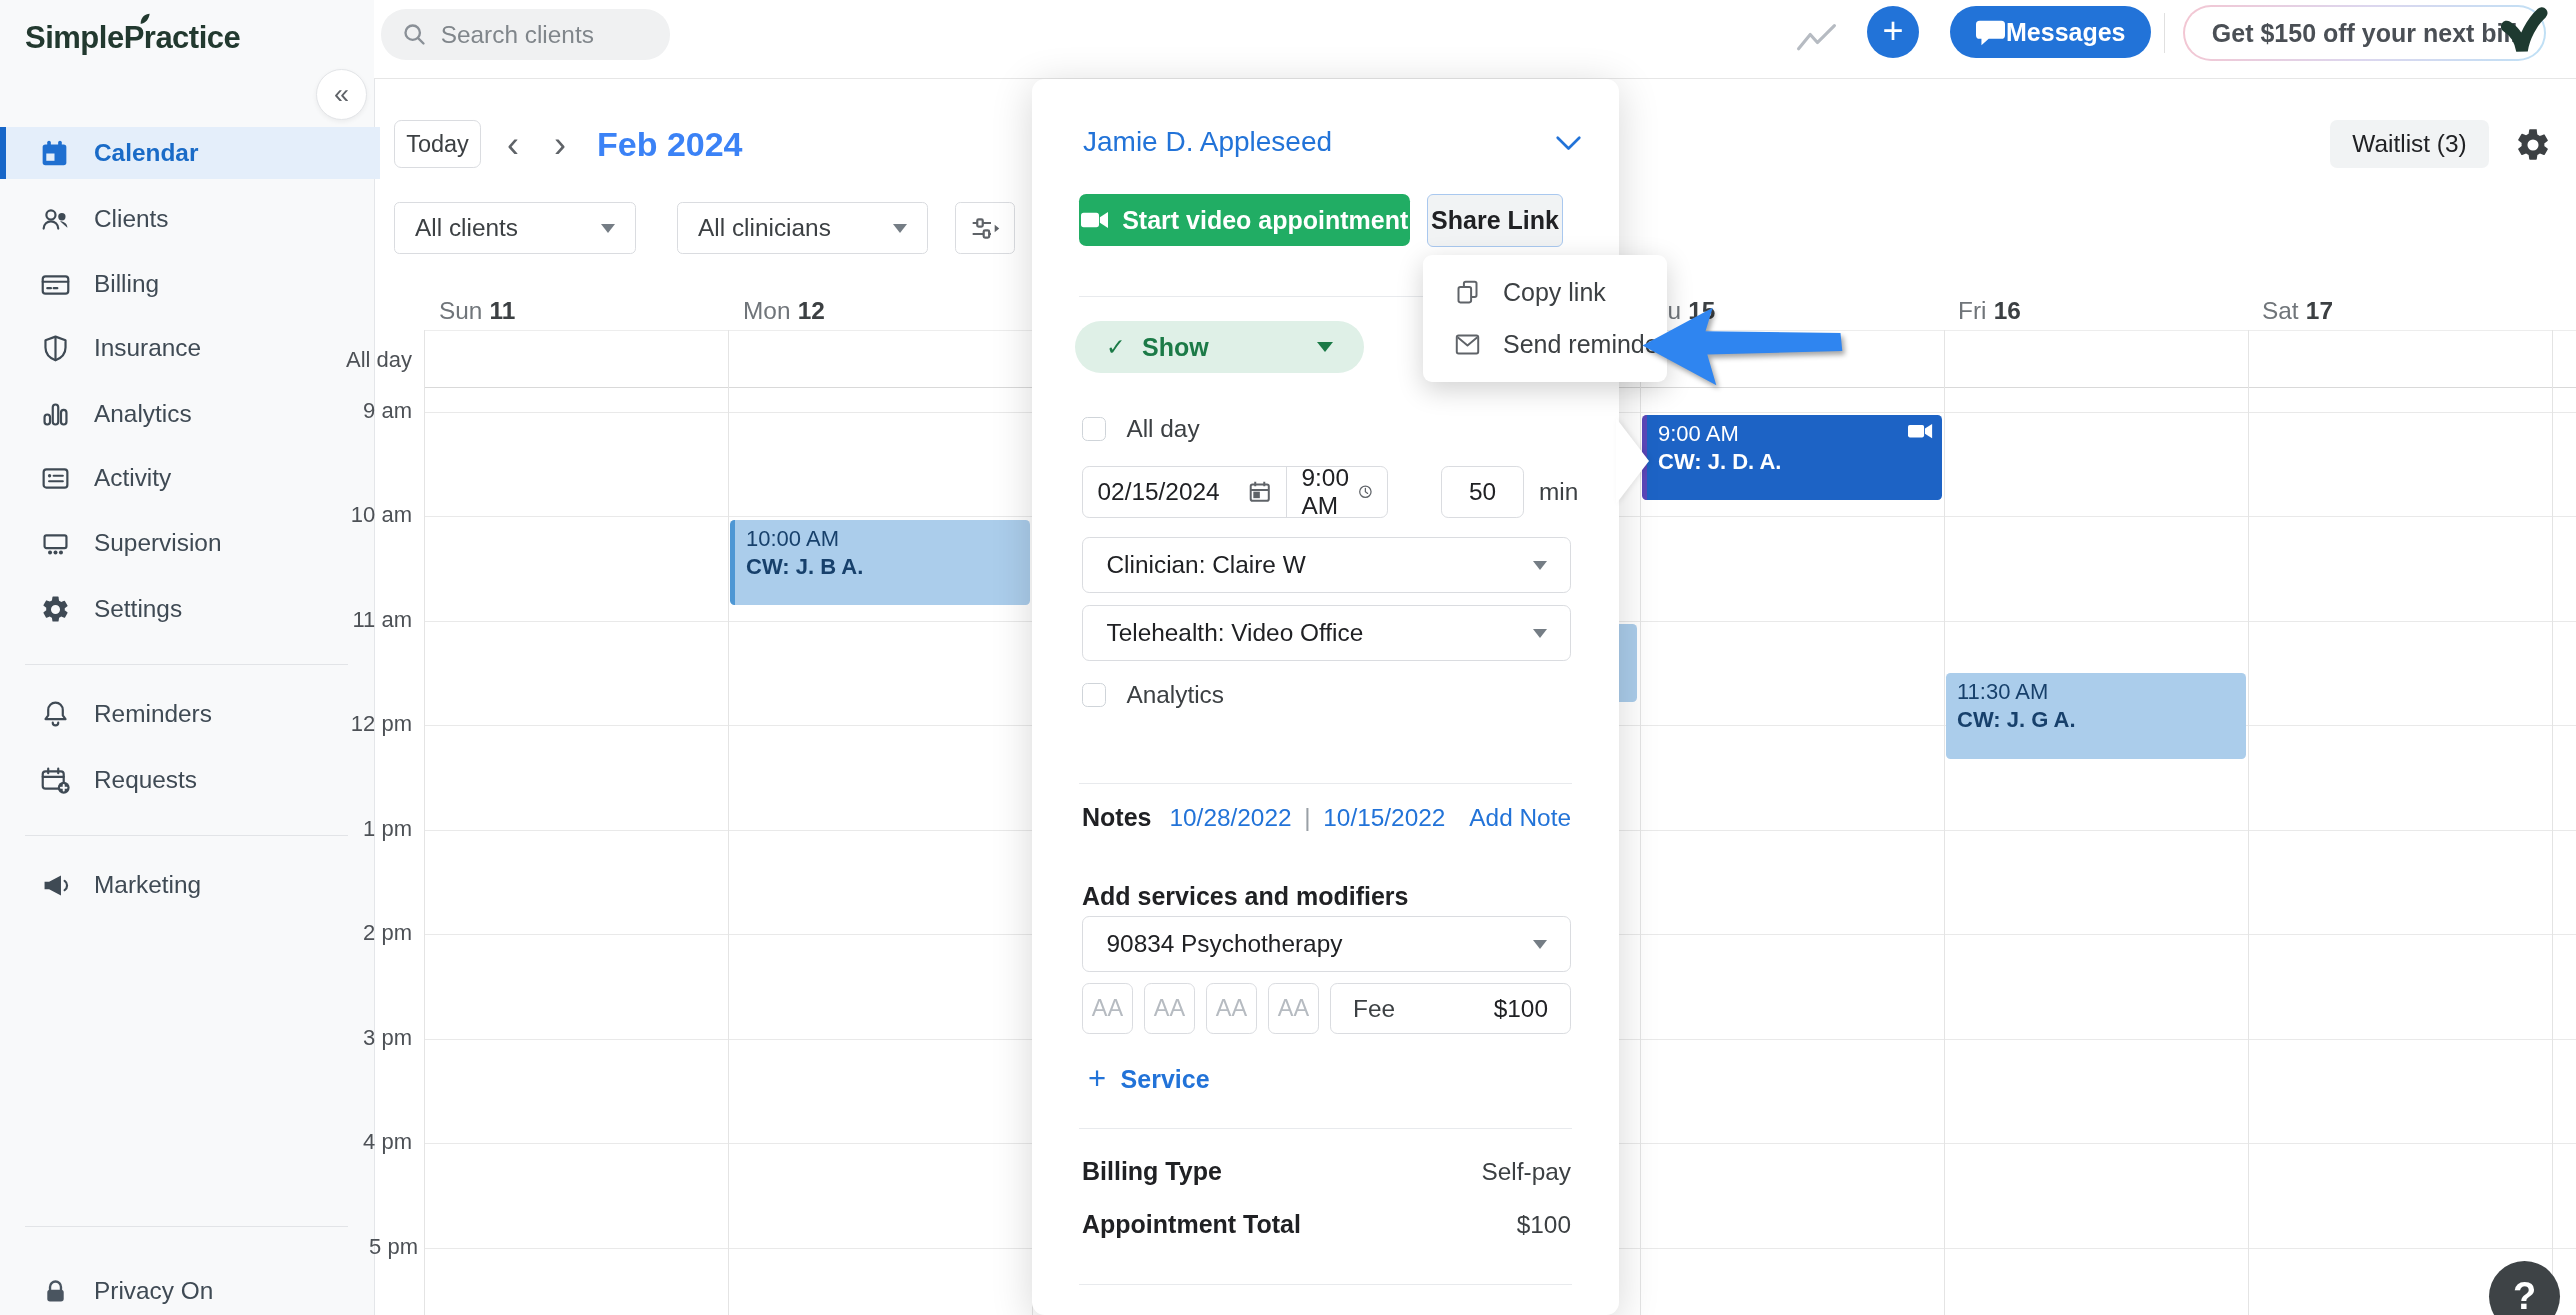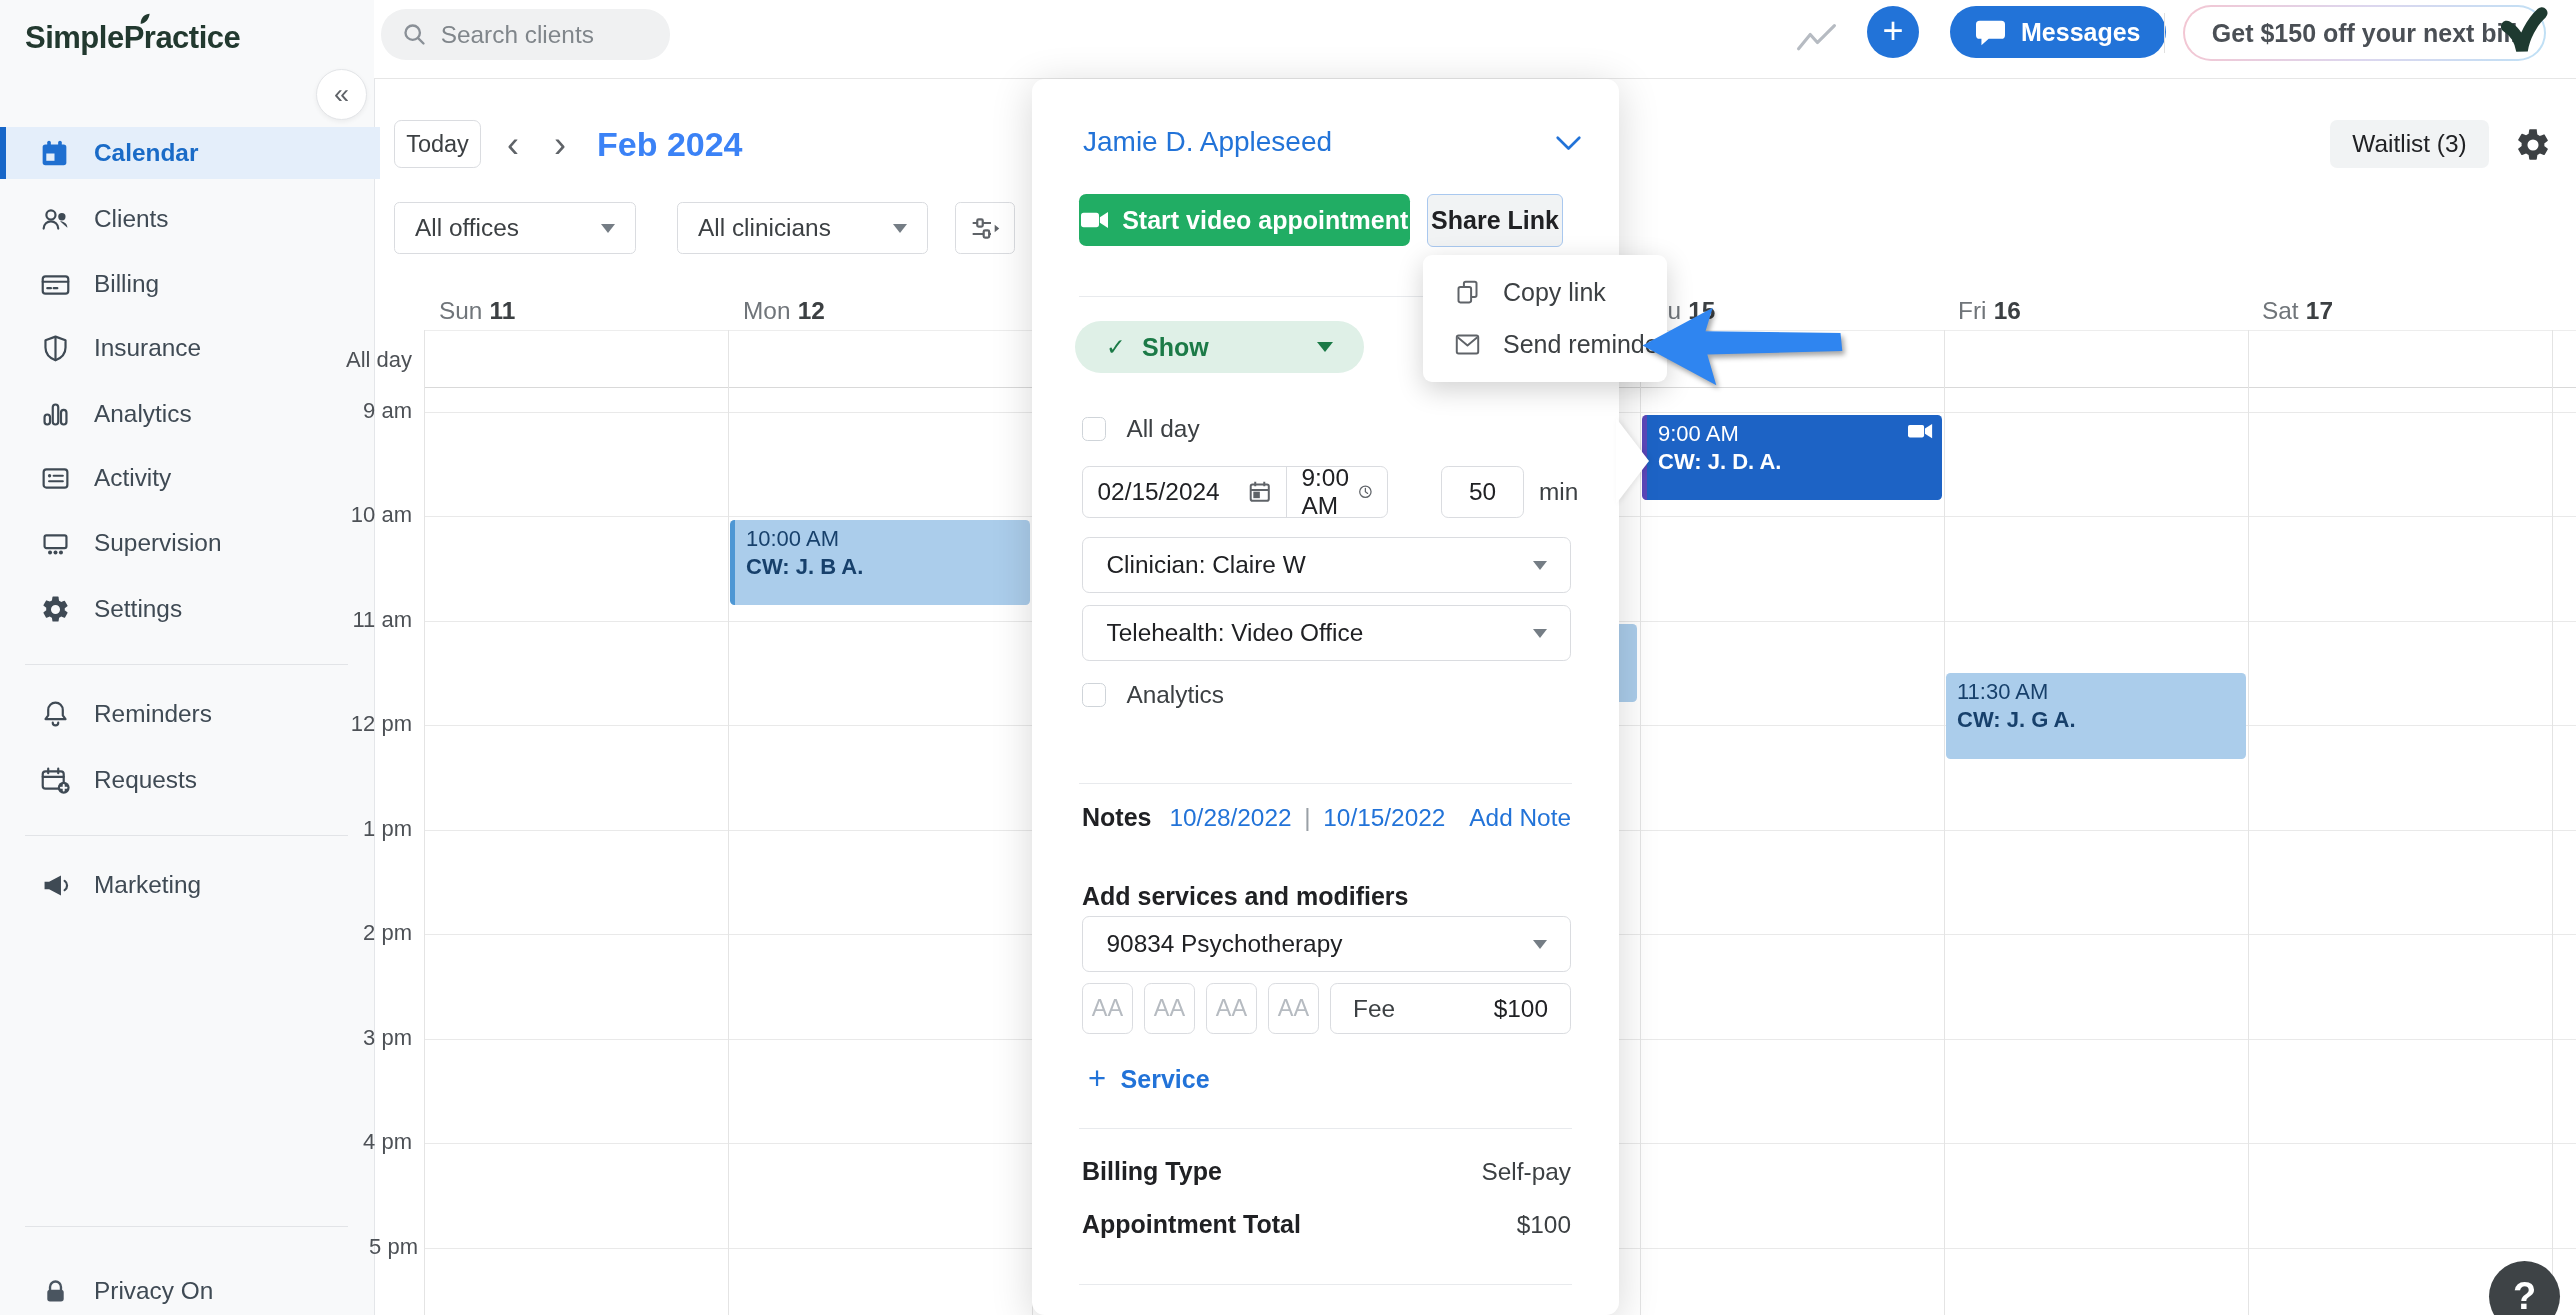--- a/index.html
+++ b/index.html
@@ -25,21 +25,21 @@
 
   
   #topbar{left:374px;top:0;width:2202px;height:78px;background:#fff;border-bottom:0.9px solid #e6e6e6}
   #search{left:381px;top:9px;width:289px;height:51px;background:#f0f1f2;border-radius:25px;
     display:flex;align-items:center;gap:12.7px;padding-left:20px;box-sizing:border-box;cursor:text}
   #search .ph{font-size:24.4px;color:#80868b}
   #trend{left:1795px;top:20px}
   #add-btn{left:1867px;top:6.3px;width:52px;height:52px;border-radius:50%;background:#2273d8;color:#fff;
     font-size:36px;display:flex;align-items:center;justify-content:center;cursor:pointer;padding-bottom:3.6px;box-sizing:border-box}
   #messages-btn{left:1950px;top:6.3px;height:52px;border-radius:26px;background:#2273d8;color:#fff;
-    display:flex;align-items:center;gap:15px;padding:0 25px;font-size:25px;font-weight:bold;cursor:pointer}
+    display:flex;align-items:center;gap:0;padding:0 25px;font-size:25px;font-weight:bold;cursor:pointer}
   #topbar-sep{left:2164px;top:12.7px;width:0.9px;height:40px;background:#e0e0e0}
   #promo-btn{left:2183px;top:5.4px;height:56px;border-radius:28px;padding:1.8px;box-sizing:border-box;
     background:linear-gradient(100deg,#f3c6d2,#dcd6ee,#bfe0f5);cursor:pointer}
   #promo-btn .inner{height:52px;border-radius:26px;background:#fff;display:flex;align-items:center;
     padding:0 27px;font-size:25px;font-weight:600;color:#4a4f55;white-space:nowrap}
   #brandmark{left:2496px;top:5.4px}
 
   
   #today-btn{left:394px;top:120px;width:87px;height:48px;border:0.9px solid #dadce0;border-radius:7.2px;
     display:flex;align-items:center;justify-content:center;font-size:23.5px;color:#3c4043;background:#fff;cursor:pointer;box-sizing:border-box}
@@ -296,21 +296,21 @@
 <div id="month-title" class="abs">Feb 2024</div>
 <div id="waitlist-btn" class="abs">
   <span>Waitlist (3)</span>
 </div>
 <div id="gear-btn" class="abs">
   <svg width="38" height="38" viewBox="0 0 24 24">
       <path d="M19.14 12.94c.04-.31.06-.62.06-.94s-.02-.63-.06-.94l2.03-1.58a.5.5 0 0 0 .12-.64l-1.92-3.32a.5.5 0 0 0-.61-.22l-2.39.96c-.5-.38-1.04-.7-1.62-.94l-.36-2.54A.5.5 0 0 0 13.9 2h-3.8a.5.5 0 0 0-.5.42l-.36 2.54c-.58.24-1.12.56-1.62.94l-2.39-.96a.5.5 0 0 0-.61.22L2.7 8.48a.5.5 0 0 0 .12.64l2.03 1.58c-.04.31-.06.62-.06.94s.02.63.06.94l-2.03 1.58a.5.5 0 0 0-.12.64l1.92 3.32c.14.24.42.34.61.22l2.39-.96c.5.38 1.04.7 1.62.94l.36 2.54a.5.5 0 0 0 .5.42h3.8a.5.5 0 0 0 .5-.42l.36-2.54c.58-.24 1.12-.56 1.62-.94l2.39.96c.19.12.47.02.61-.22l1.92-3.32a.5.5 0 0 0-.12-.64l-2.03-1.58zM12 15.5a3.5 3.5 0 1 1 0-7 3.5 3.5 0 0 1 0 7z" fill="#3c4043"></path>
     </svg>
 </div>
 <div id="filter-offices" class="filter abs">
-  <span>All offices</span>
+  <span>All clients</span>
   <span class="caret-down"></span>
 </div>
 <div id="filter-clinicians" class="filter abs">
   <span>All clinicians</span>
   <span class="caret-down"></span>
 </div>
 <div id="filter-more" class="abs">
   <svg width="33" height="33" viewBox="0 0 36 36" fill="none" stroke="#5f6368" stroke-width="2.4">
       <path d="M4 12h20M4 24h20"></path>
       <rect x="9" y="8" width="6" height="8" rx="1.5" fill="#fff"></rect>

